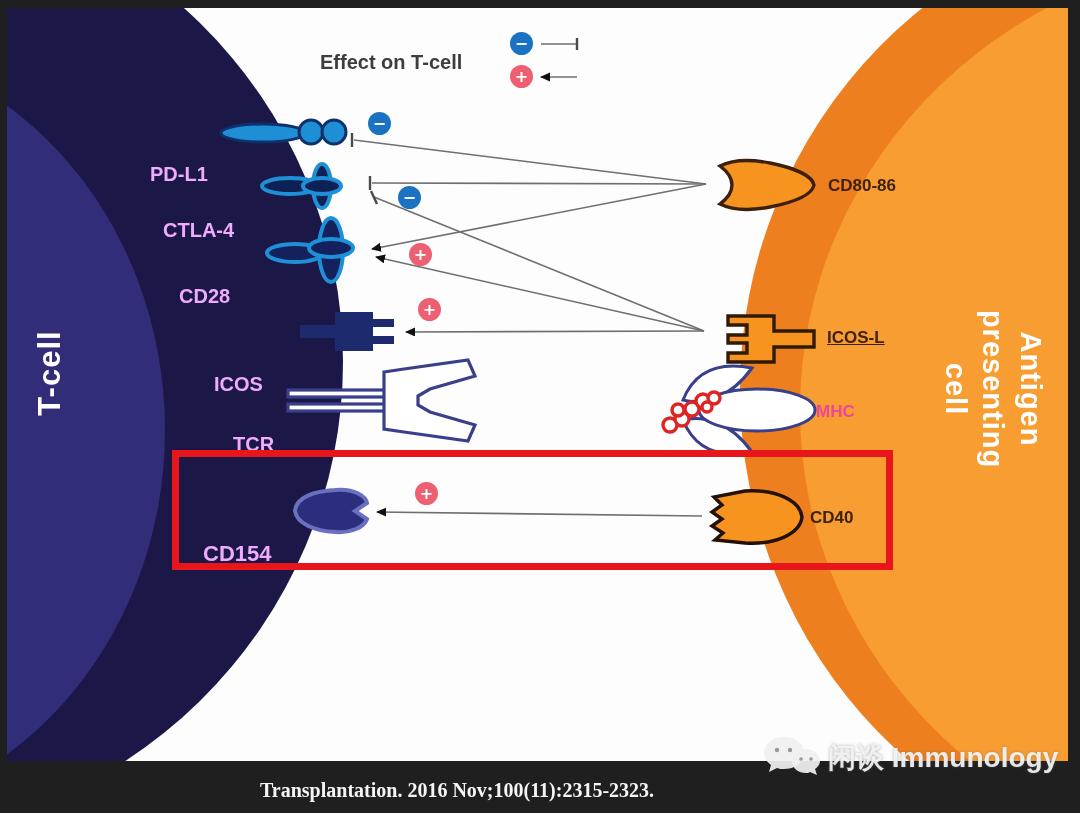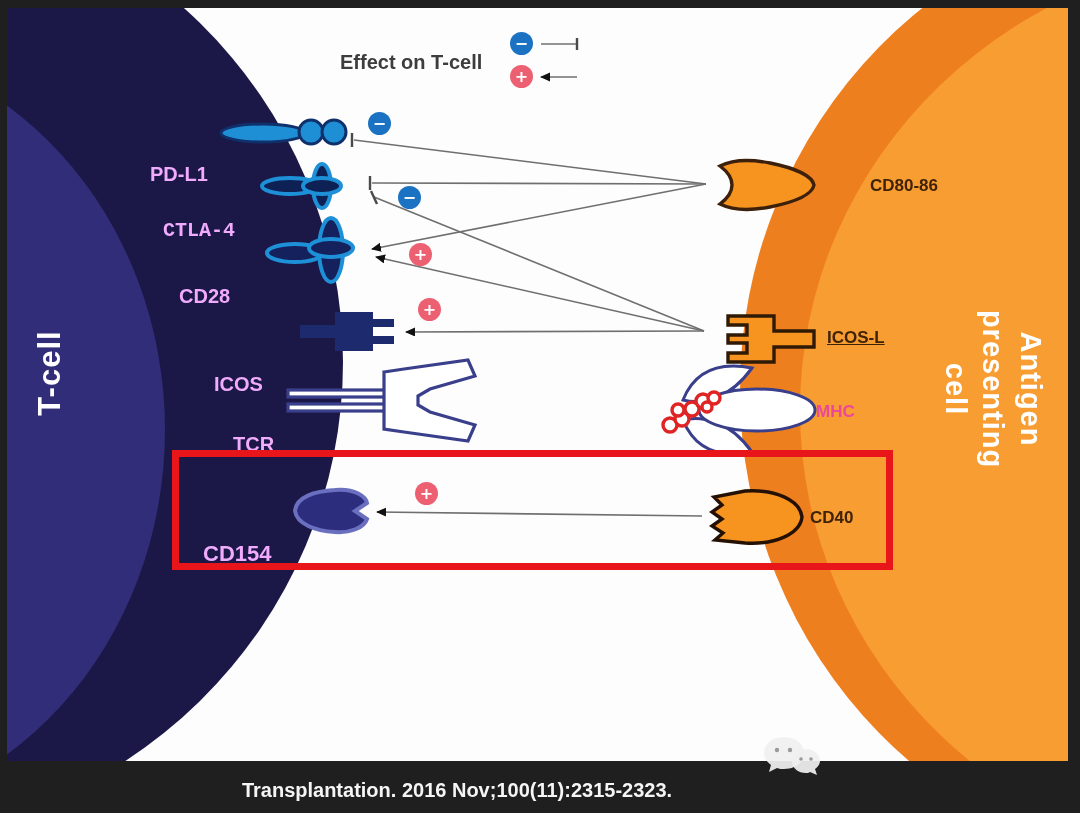--- a/index.html
+++ b/index.html
@@ -10,37 +10,37 @@
   .tcell-outer{left:-644px;top:-126px;width:980px;height:960px;background:#1b1848;}
   .tcell-inner{left:-552px;top:32px;width:710px;height:780px;background:#322d78;}
   .apc-outer{left:733px;top:-103px;width:950px;height:970px;background:#ee7f1e;}
   .apc-inner{left:793px;top:-58px;width:960px;height:920px;background:#f89d32;}
   .cell-label{position:absolute;color:#fff;font-weight:bold;}
   .tcell-label{left:-20px;top:352px;width:140px;height:42px;line-height:42px;text-align:center;
                font-size:31px;transform:rotate(-90deg);letter-spacing:1px;}
   .apc-label{left:860px;top:330px;width:260px;height:118px;text-align:center;font-size:29px;
              line-height:1.3;transform:rotate(90deg);white-space:pre-line;letter-spacing:1px;}
   .diagram-svg{position:absolute;left:0;top:0;}
-  .legend-label{position:absolute;left:340px;top:51px;font-size:20px;font-weight:600;color:#3d3d3d;}
+  .legend-label{position:absolute;left:320px;top:51px;font-size:20px;font-weight:600;color:#3d3d3d;}
   .badge{position:absolute;width:23px;height:23px;border-radius:50%;display:flex;align-items:center;
          justify-content:center;color:#fff;font-weight:bold;font-size:16px;line-height:1;
          font-family:"DejaVu Sans",sans-serif;}
   .badge.neg{background:#1c72c2;}
   .badge.pos{background:#ec6071;}
   .rlabel{position:absolute;font-weight:bold;}
   .rlabel.left{color:#f0abfc;font-size:20px;margin-top:43px;}
   .rlabel.right{color:#3f2208;font-size:17px;}
   .rlabel.mhc{color:#ec4899;}
   .highlight-box{position:absolute;left:172px;top:450px;width:721px;height:120px;
                  border:7px solid #e8161b;box-sizing:border-box;}
   .watermark{position:absolute;left:762px;top:735px;display:flex;align-items:center;gap:6px;}
   .watermark-text{font-size:28px;font-weight:bold;color:rgba(245,245,245,0.92);
                   text-shadow:0 0 3px rgba(110,110,110,0.55);white-space:nowrap;}
   .caption{position:absolute;left:0;top:779px;width:914px;text-align:center;color:#f5f5f5;
-           font-size:20px;font-weight:bold;}
+           font-size:20px;font-weight:bold;font-family:Liberation Serif, serif;}
 </style>
 </head>
 <body>
 
 <div class="frame">
 
   <div class="canvas">
     <div class="cell tcell-outer"></div>
     <div class="cell tcell-inner"></div>
     <div class="cell apc-outer"></div>
@@ -144,43 +144,44 @@
   <div class="badge neg" style="left:510px;top:32px;">−</div>
   <div class="badge pos" style="left:510px;top:65px;">+</div>
 
   <div class="badge neg" style="left:368px;top:112px;">−</div>
   <div class="badge neg" style="left:398px;top:186px;">−</div>
   <div class="badge pos" style="left:409px;top:243px;">+</div>
   <div class="badge pos" style="left:418px;top:298px;">+</div>
   <div class="badge pos" style="left:415px;top:482px;">+</div>
 
   <div class="rlabel left" style="left:150px;top:120px;">PD-L1</div>
-  <div class="rlabel left" style="left:163px;top:176px;font-family:Liberation Mono, monospace;">CTLA-4</div>
+  <div class="rlabel left" style="left:163px;top:176px;">CTLA-4</div>
   <div class="rlabel left" style="left:179px;top:242px;">CD28</div>
   <div class="rlabel left" style="left:214px;top:330px;">ICOS</div>
   <div class="rlabel left" style="left:233px;top:390px;">TCR</div>
   <div class="rlabel left" style="left:203px;top:498px;font-size:22px;">CD154</div>
 
-  <div class="rlabel right" style="left:828px;top:176px;margin-left:42px;">CD80-86</div>
+  <div class="rlabel right" style="left:828px;top:176px;">CD80-86</div>
   <div class="rlabel right" style="left:827px;top:328px;text-decoration:underline;">ICOS-L</div>
   <div class="rlabel right mhc" style="left:816px;top:402px;">MHC</div>
   <div class="rlabel right" style="left:810px;top:508px;">CD40</div>
 
   <div class="highlight-box"></div>
 
   <div class="watermark">
     <svg width="60" height="46" viewBox="0 0 60 46">
       <g fill="rgba(240,240,240,0.93)">
         <path d="M22,2 C10,2 2,9 2,18 C2,23 5,27 9,30 L7,37 L15,33 C17,34 20,34 22,34 C34,34 42,27 42,18 C42,9 34,2 22,2 Z"></path>
         <path d="M44,14 C36,14 30,19 30,26 C30,33 36,38 44,38 C45,38 47,38 48,37 L55,40 L53,34 C56,32 58,29 58,26 C58,19 52,14 44,14 Z"></path>
       </g>
       <g fill="#9a9a9a">
         <circle cx="15" cy="15" r="2.2"></circle>
           <circle cx="28" cy="15" r="2.2"></circle>
         <circle cx="39" cy="24" r="1.8"></circle>
           <circle cx="49" cy="24" r="1.8"></circle>
       </g>
     </svg>
+    <span class="watermark-text">闲谈 Immunology</span>
   </div>
 
   <div class="caption">Transplantation. 2016 Nov;100(11):2315-2323.</div>
 
 </div>
 
 </body></html>

